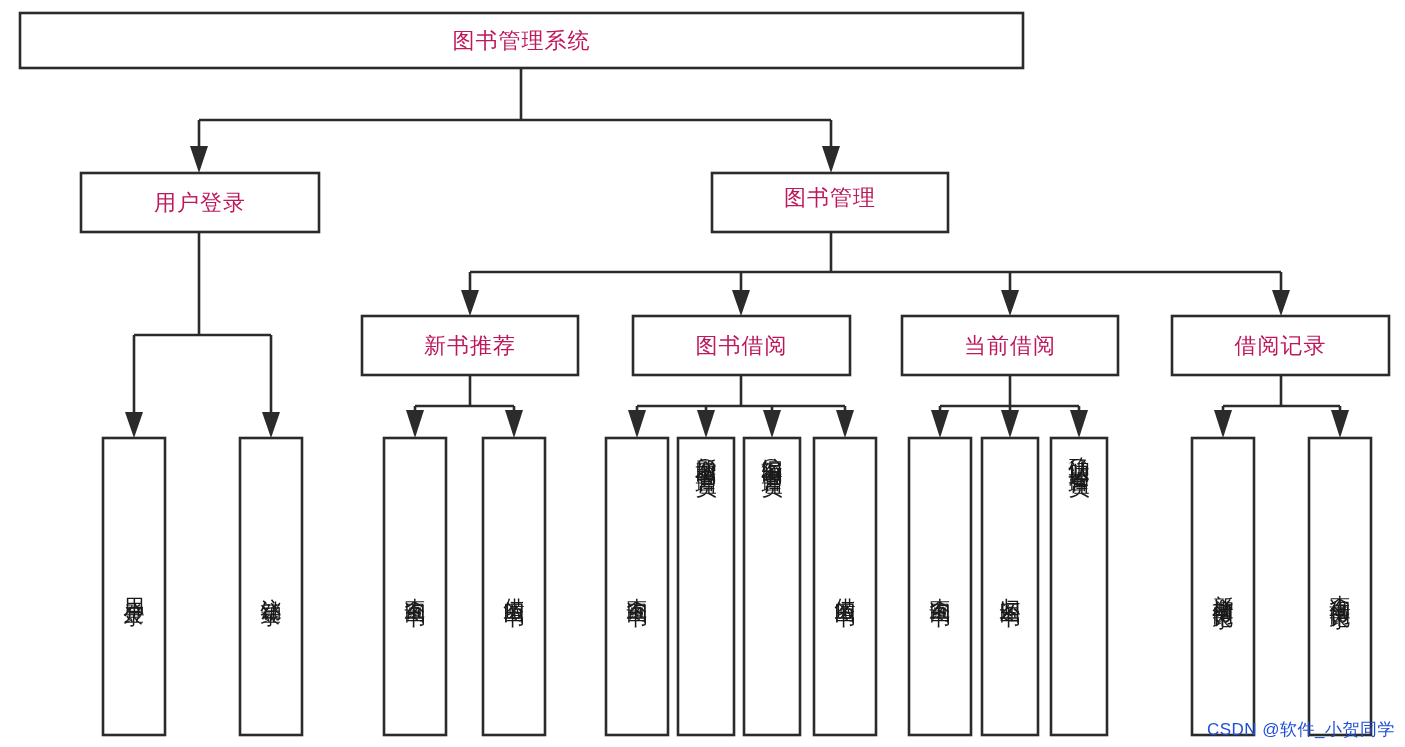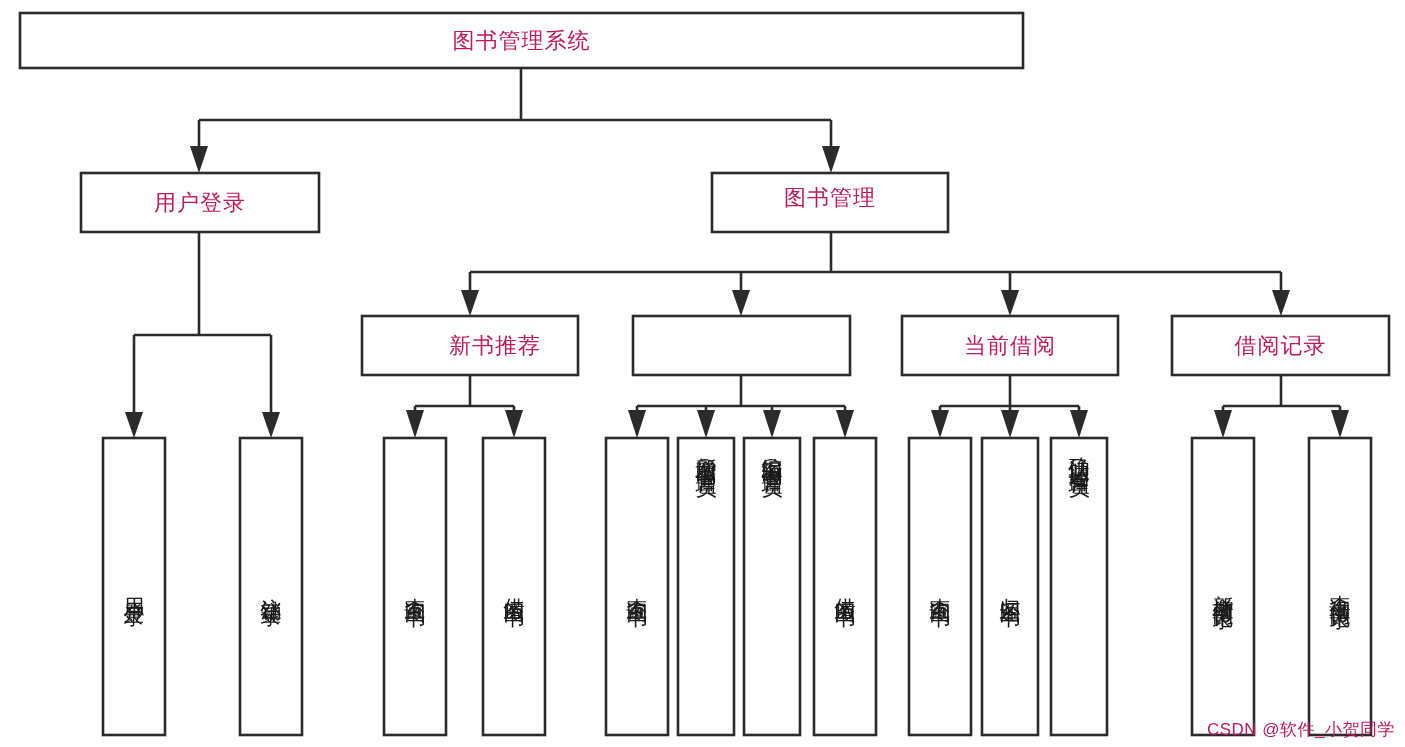--- a/index.html
+++ b/index.html
@@ -68,21 +68,21 @@
     color: #be185d;
     letter-spacing: 1px;
     pointer-events: none;
   }
   .watermark {
     position: absolute;
     right: 10px;
     bottom: 6px;
     font-family: "Liberation Sans", "DejaVu Sans", sans-serif;
     font-size: 17px;
-    color: #be185d;
+    color: #1d4ed8;
     letter-spacing: 0.5px;
     white-space: nowrap;
     user-select: none;
   }
 </style>
 </head>
 <body>
 
 <div id="diagram-root">
 
@@ -188,21 +188,22 @@
 
     <rect class="node-rect" x="1192" y="438" width="62" height="297"></rect>
     <rect class="node-rect" x="1309" y="438" width="62" height="297"></rect>
   </svg>
 
   <div class="box-label-h" style="left:20px; top:13px; width:1003px; height:55px;">图书管理系统</div>
 
   <div class="box-label-h" style="left:81px; top:173px; width:238px; height:59px;">用户登录</div>
   <div class="box-label-h" style="left:712px; top:173px; width:236px; height:49px;">图书管理</div>
 
-  <div class="box-label-h" style="left:362px; top:316px; width:216px; height:59px;padding-left:25px;">新书推荐</div>
+  <div class="box-label-h" style="left:362px; top:316px; width:216px; height:59px;">新书推荐</div>
+  <div class="box-label-h" style="left:633px; top:316px; width:217px; height:59px;">图书借阅</div>
   <div class="box-label-h" style="left:902px; top:316px; width:216px; height:59px;">当前借阅</div>
   <div class="box-label-h" style="left:1172px; top:316px; width:217px; height:59px;">借阅记录</div>
 
   <div class="leaf-label-box" style="left:103px; top:438px; width:62px; height:297px;">
     <span class="leaf-label-text">用户登录</span>
   </div>
   <div class="leaf-label-box" style="left:240px; top:438px; width:62px; height:297px;">
     <span class="leaf-label-text">注销登录</span>
   </div>
 

